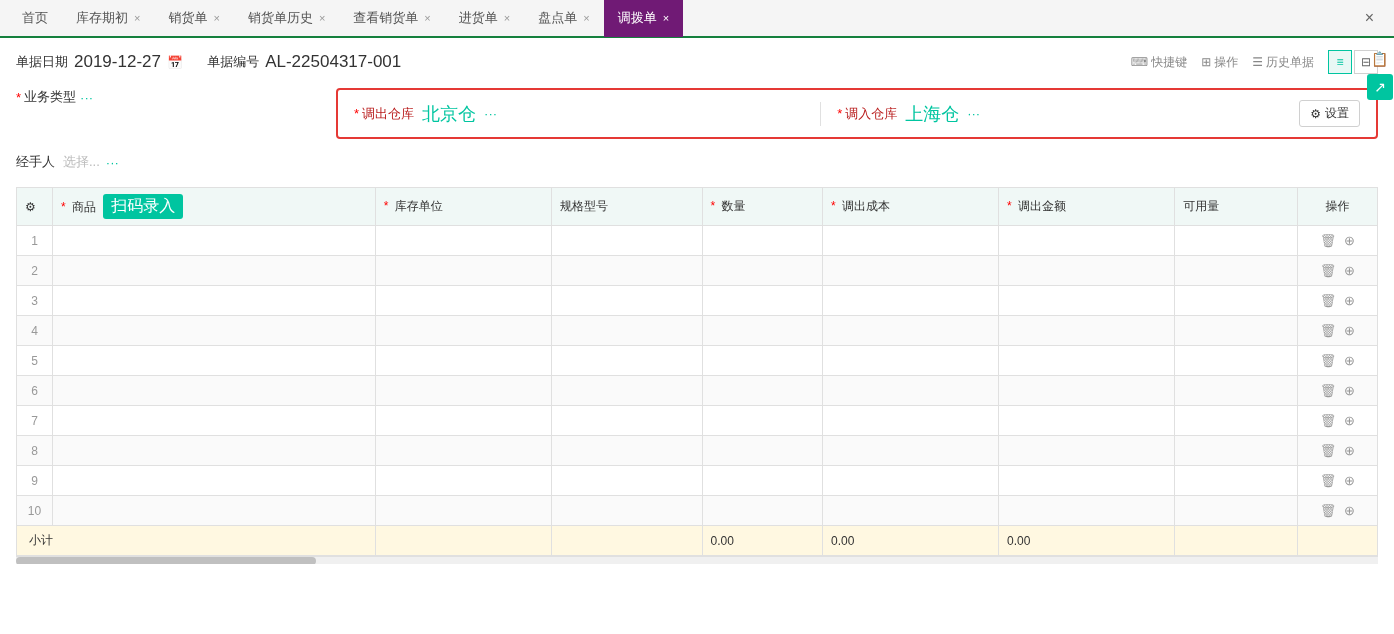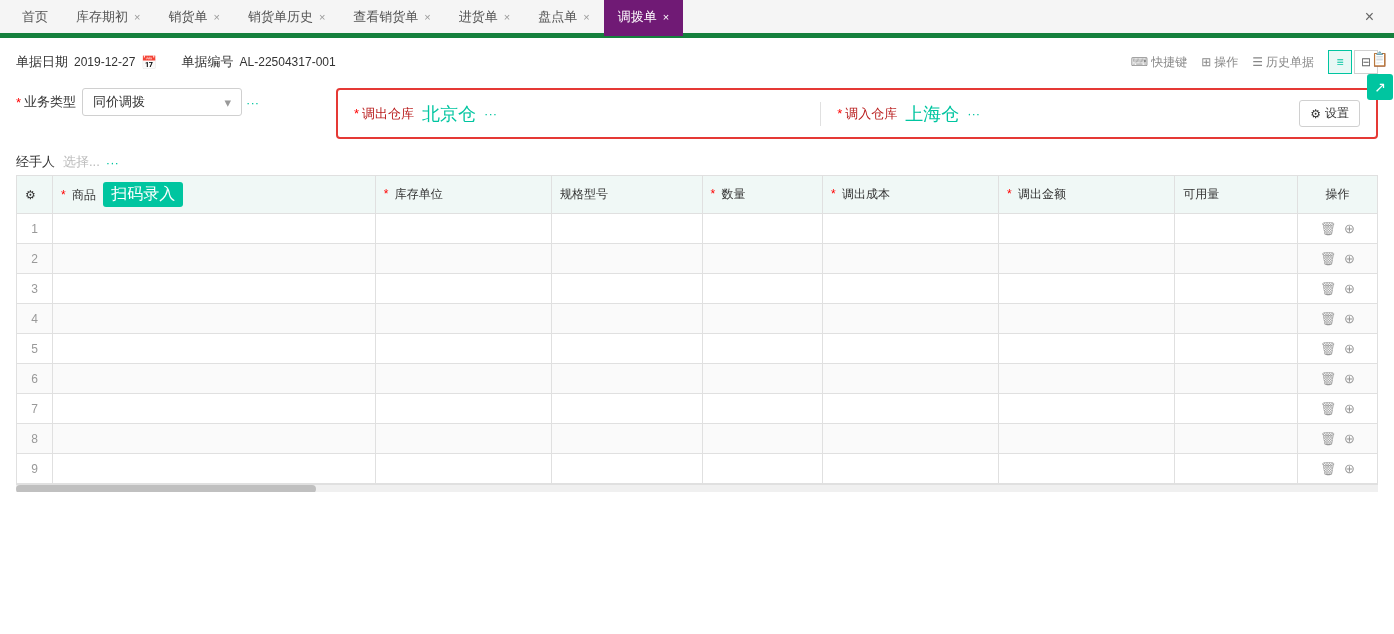--- a/index.html
+++ b/index.html
@@ -1,39 +1,39 @@
 <!DOCTYPE html>
 <html><head>
   <meta charset="utf-8">
   <style>
     * { box-sizing: border-box; margin: 0; padding: 0; }
     body { font-family: 'Microsoft YaHei', Arial, sans-serif; font-size: 13px; color: #333; background: #fff; overflow: hidden; }
 
     
     .tab-bar {
-      display: flex; align-items: center; background: #f5f5f5; border-bottom: 5px solid #15803d;
+      display: flex; align-items: center; background: #f5f5f5; border-bottom: 2px solid #15803d;
       height: 38px; padding: 0 8px; position: relative;
     }
     .tab-item {
       display: flex; align-items: center; padding: 0 14px; height: 38px; cursor: pointer;
       font-size: 13px; color: #555; white-space: nowrap; position: relative;
     }
     .tab-item .close-btn { margin-left: 6px; color: #999; font-size: 11px; cursor: pointer; }
     .tab-item.active { background: #701a75; color: #fff; }
     .tab-item.active .close-btn { color: #fff; }
     .tab-close-window { margin-left: auto; padding: 0 12px; font-size: 16px; color: #666; cursor: pointer; }
 
     
     .main-content { padding: 12px 16px; background: #fff; }
 
     
     .form-header { display: flex; align-items: center; margin-bottom: 14px; }
     .form-header .field-group { display: flex; align-items: center; margin-right: 24px; }
     .form-header .field-label { color: #333; font-size: 13px; margin-right: 6px; text-align: right; }
-    .form-header .field-value { color: #333; font-size: 12px; }
+    .form-header .field-value { color: #333; font-size: 17px; }
     .form-header .calendar-icon { color: #00c5a0; margin-left: 6px; cursor: pointer; }
     .header-actions { margin-left: auto; display: flex; align-items: center; gap: 14px; color: #888; font-size: 12px; }
     .header-actions .action-item { display: flex; align-items: center; gap: 3px; cursor: pointer; color: #888; }
     .header-actions .view-btns { display: flex; align-items: center; gap: 2px; }
     .header-actions .view-btn { width: 24px; height: 24px; border: 1px solid #d0d0d0; display: flex; align-items: center; justify-content: center; cursor: pointer; background: #fff; color: #666; font-size: 12px; }
     .header-actions .view-btn.active { background: #e8f8f5; border-color: #00c5a0; color: #00c5a0; }
 
     
     .form-fields { display: flex; align-items: flex-start; margin-bottom: 14px; }
     .required-star { color: #f00; margin-right: 3px; }
@@ -46,21 +46,21 @@
     .red-bordered { border: 2px solid #e53935; border-radius: 4px; padding: 10px 16px; flex: 1; margin-left: 20px; display: flex; align-items: center; }
     .warehouse-field { display: flex; align-items: center; flex: 1; }
     .warehouse-label { color: #b91c1c; margin-right: 8px; white-space: nowrap; }
     .warehouse-value { color: #00c5a0; font-size: 18px; }
     .warehouse-more { color: #00c5a0; cursor: pointer; margin-left: 8px; }
     .warehouse-divider { width: 1px; background: #e0e0e0; height: 24px; margin: 0 16px; }
 
     .settings-gear { display: flex; align-items: center; gap: 4px; border: 1px solid #d0d0d0; padding: 4px 10px; border-radius: 3px; cursor: pointer; color: #333; font-size: 12px; background: #fff; margin-left: 12px; }
 
     
-    .person-row { display: flex; align-items: center; margin-bottom: 4px; }
+    .person-row { display: flex; align-items: center; margin-bottom: 16px; }
     .person-label { color: #333; margin-right: 8px; }
     .person-placeholder { color: #bbb; }
     .person-more { color: #00c5a0; margin-left: 6px; cursor: pointer; }
 
     
     .data-table { width: 100%; border-collapse: collapse; }
     .data-table th {
       background: #f0f8f6; border: 1px solid #e0e0e0; padding: 6px 8px; font-size: 12px;
       font-weight: normal; color: #333; text-align: left; white-space: nowrap;
     }
@@ -159,24 +159,20 @@
         <div class="view-btn">⊟</div>
       </div>
     </div>
   </div>
 
   <div class="form-fields">
 
     <div style="display:flex; align-items:center; min-width:300px;">
       <span class="required-star">*</span>
       <span class="field-label">业务类型</span>
-      <div class="field-select" style="min-width:160px; margin-left:6px;">
-        <span class="select-value">同价调拨</span>
-        <span class="dropdown-arrow">▾</span>
-      </div>
       <span class="field-more">···</span>
     </div>
 
     <div class="red-bordered">
 
       <div class="warehouse-field">
         <span class="required-star">*</span>
         <span class="warehouse-label">调出仓库</span>
         <span class="warehouse-value">北京仓</span>
         <span class="warehouse-more">···</span>
@@ -357,20 +353,46 @@
       <td></td>
       <td></td>
       <td></td>
       <td></td>
       <td></td>
       <td class="ops-cell">
         <button class="icon-btn">🗑</button>
         <button class="icon-btn">⊕</button>
       </td>
     </tr>
+          <tr>
+      <td class="row-num">10</td>
+      <td></td>
+      <td></td>
+      <td></td>
+      <td></td>
+      <td></td>
+      <td></td>
+      <td></td>
+      <td class="ops-cell">
+        <button class="icon-btn">🗑</button>
+        <button class="icon-btn">⊕</button>
+      </td>
+    </tr>
+          <tr class="subtotal-row">
+  <td colspan="2">
+    <span class="subtotal-label">小计</span>
+  </td>
+  <td></td>
+  <td></td>
+  <td>0.00</td>
+  <td>0.00</td>
+  <td>0.00</td>
+  <td></td>
+  <td></td>
+</tr>
         </tbody>
     </table>
     <div class="scroll-bar-area">
       <div class="scroll-thumb"></div>
     </div>
   </div>
 </div>
 
 <div class="right-sidebar">
   <div class="sidebar-icon">📋</div>

